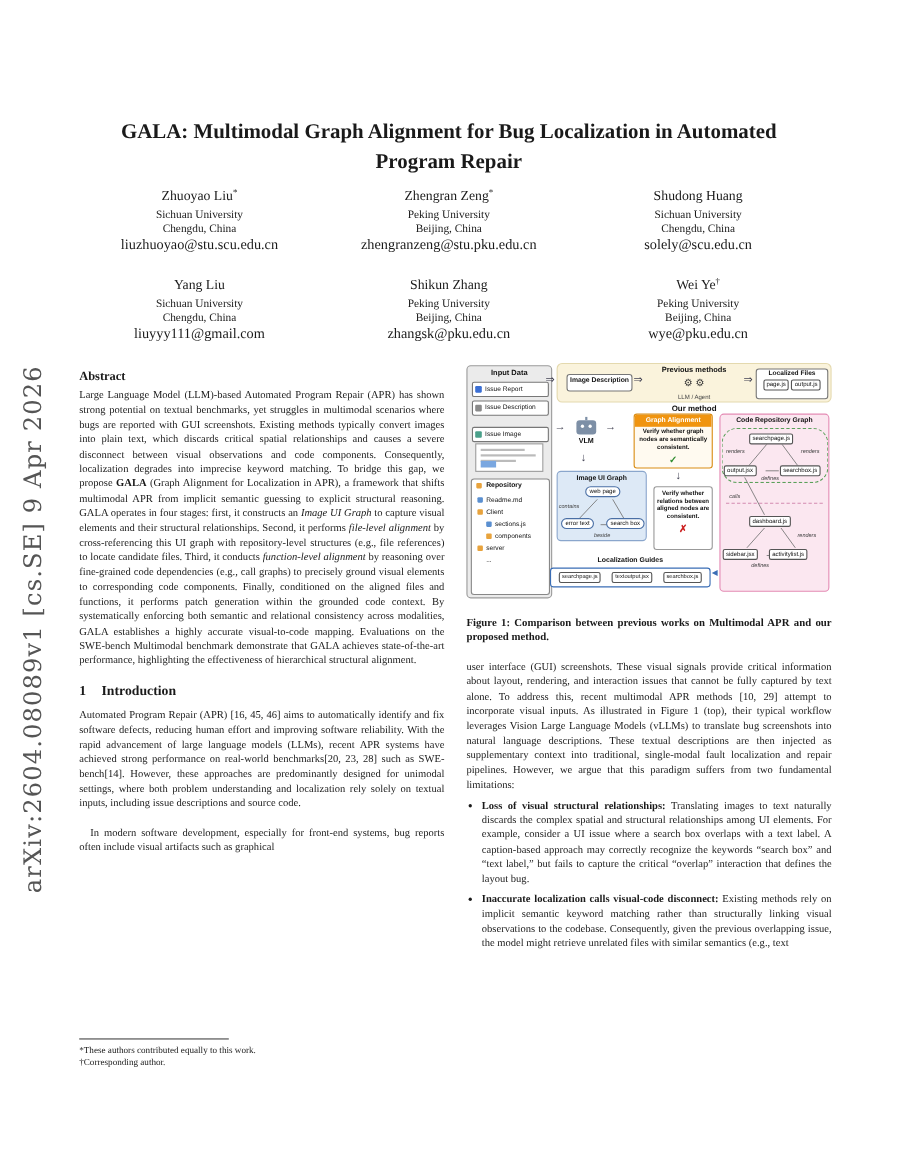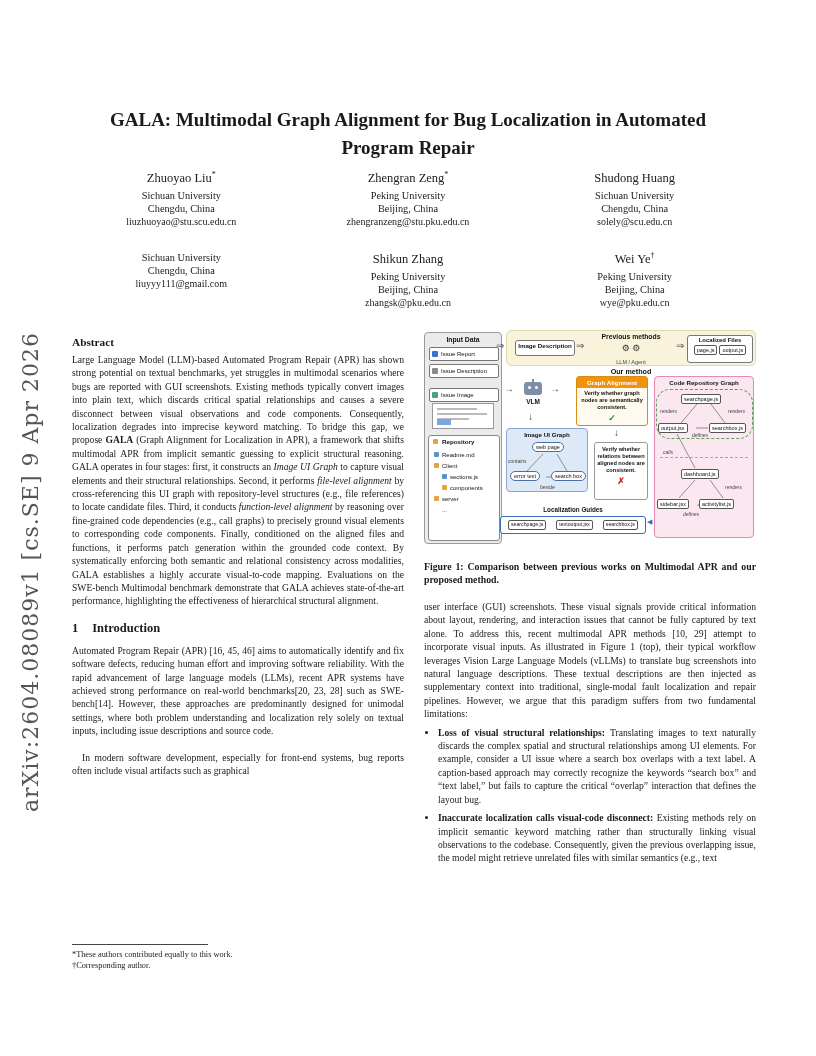--- a/index.html
+++ b/index.html
@@ -12,21 +12,21 @@
 
   .title { position:absolute; top:106px; left:108px; width:600px; text-align:center;
     font-size:19px; font-weight:bold; line-height:28px; }
 
   .authors { position:absolute; top:170px; left:68px; width:680px; display:grid;
     grid-template-columns:1fr 1fr 1fr; grid-row-gap:22px; }
   .author { text-align:center; }
   .author .nm { font-size:12.5px; margin-bottom:3px; }
   .author .nm sup { font-size:8px; }
   .author .af { font-size:10.3px; line-height:13px; }
-  .author .em { font-size:10px; line-height:14px; }
+  .author .em { font-size:13px; line-height:14px; }
 
   .col { position:absolute; width:332px; }
   .col-left  { left:72px;  top:336px; }
   .col-right { left:424px; top:330px; }
 
   .abs-head { font-size:11.3px; font-weight:bold; margin-bottom:5px; }
   .just { font-size:9.6px; line-height:13.4px; text-align:justify; }
   .sec-head { margin-top:13px; margin-bottom:8px; font-size:12.5px; font-weight:bold; }
   .sec-head .sec-title { margin-left:14px; }
   .indent { text-indent:10px; }
@@ -130,20 +130,21 @@
       <div class="af">Beijing, China</div>
       <div class="em">zhengranzeng@stu.pku.edu.cn</div>
     </div>
     <div class="author">
       <div class="nm"><span>Shudong Huang</span><sup></sup></div>
       <div class="af">Sichuan University</div>
       <div class="af">Chengdu, China</div>
       <div class="em">solely@scu.edu.cn</div>
     </div>
     <div class="author">
+      <div class="nm"><span>Yang Liu</span><sup></sup></div>
       <div class="af">Sichuan University</div>
       <div class="af">Chengdu, China</div>
       <div class="em">liuyyy111@gmail.com</div>
     </div>
     <div class="author">
       <div class="nm"><span>Shikun Zhang</span><sup></sup></div>
       <div class="af">Peking University</div>
       <div class="af">Beijing, China</div>
       <div class="em">zhangsk@pku.edu.cn</div>
     </div>

